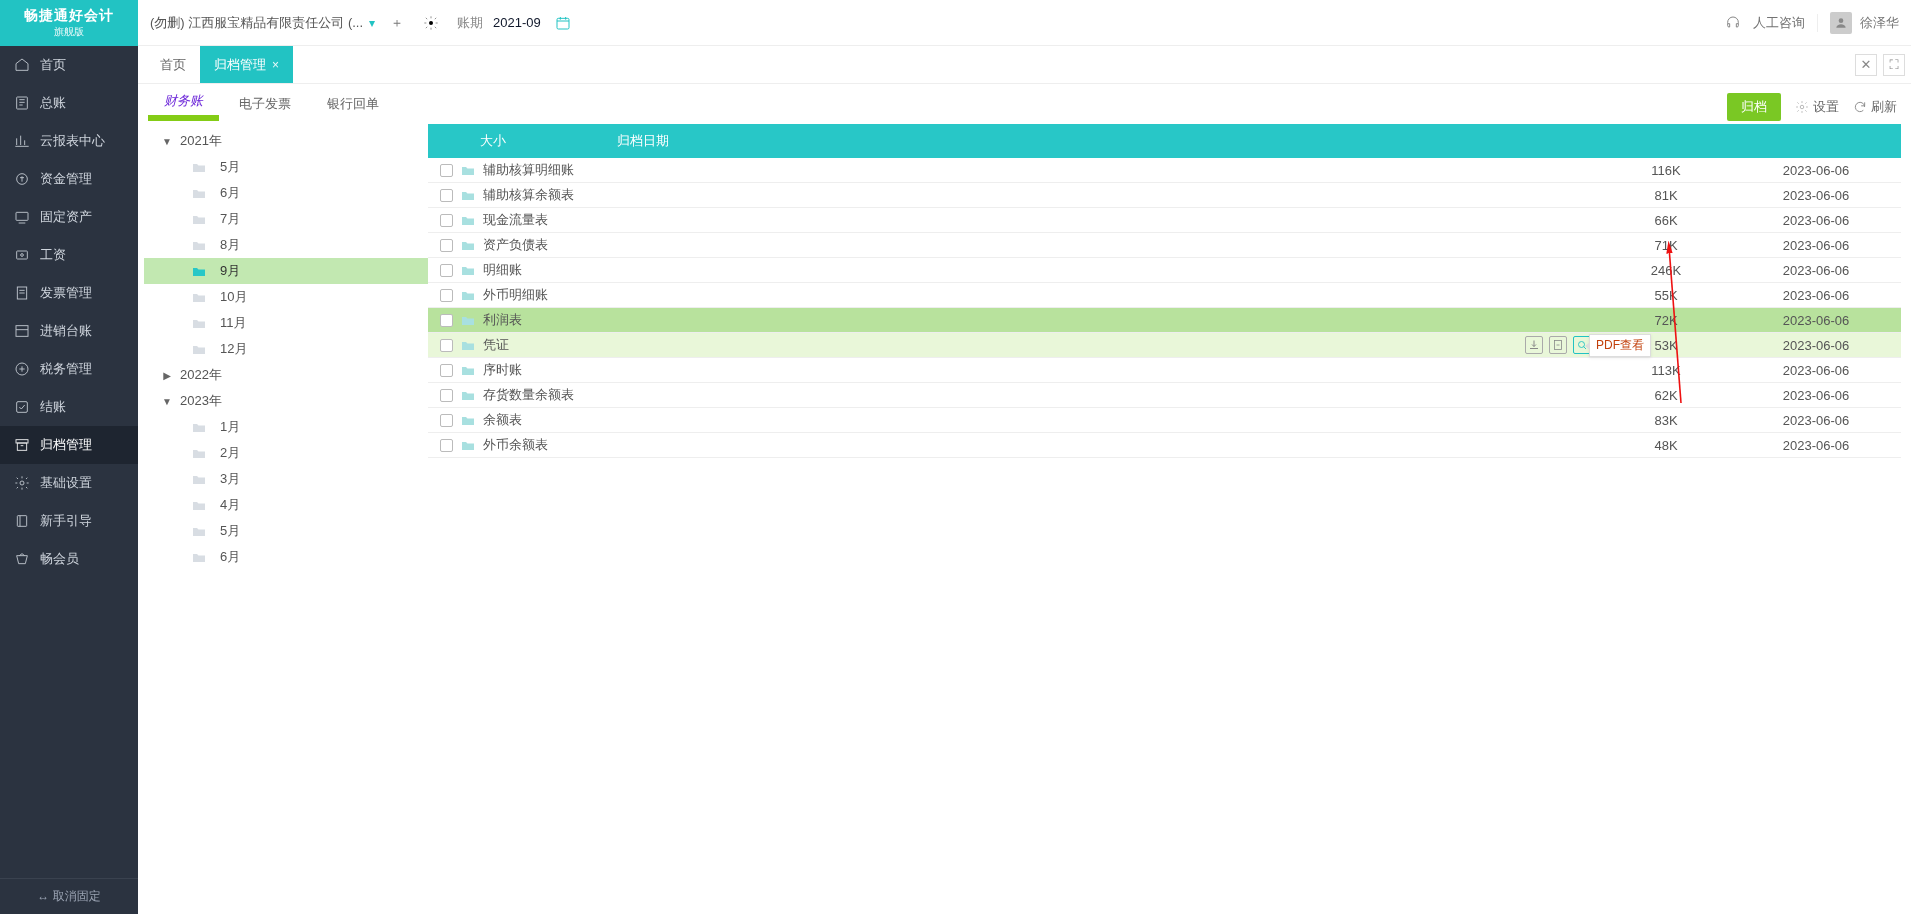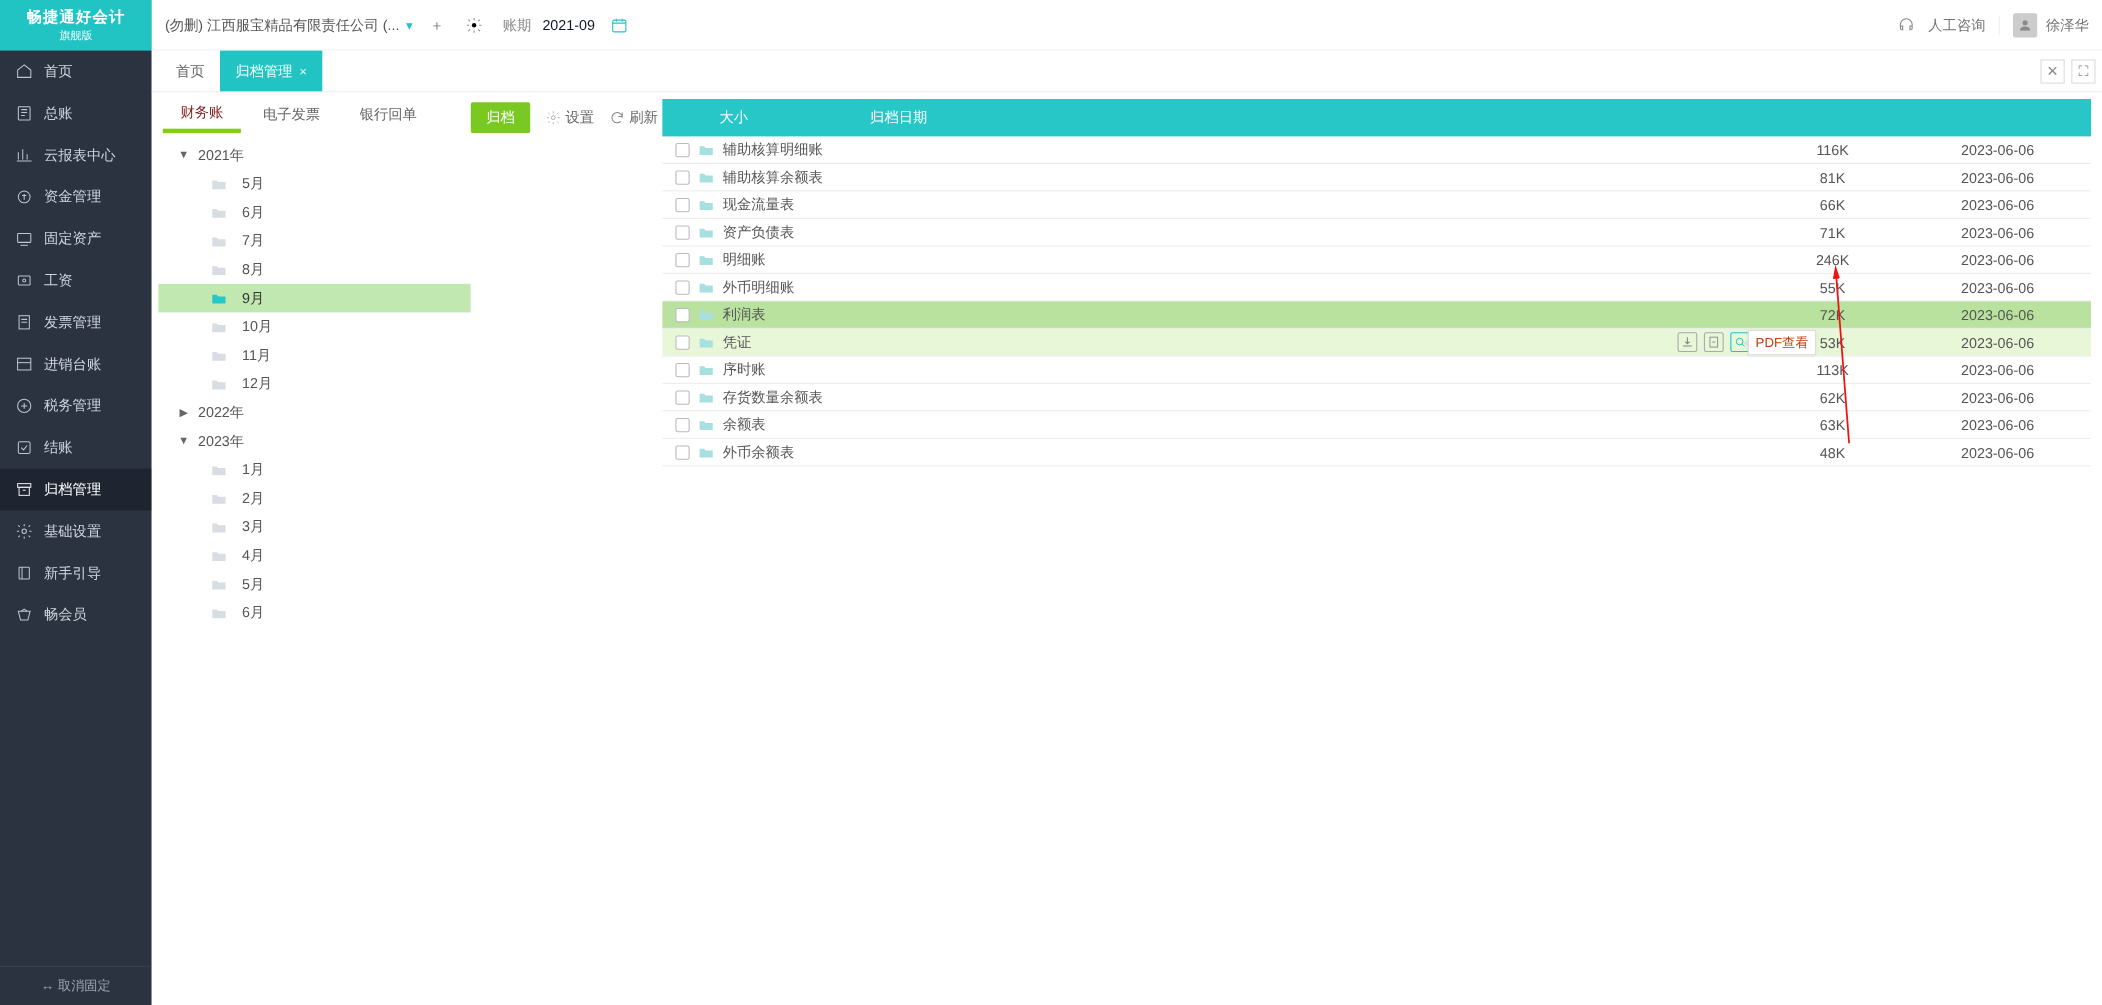--- a/index.html
+++ b/index.html
@@ -41,32 +41,32 @@
   .pagetab .close { margin-left: 6px; font-size: 12px; opacity: .9; }
   .pagetabs .right-icons { position: absolute; right: 6px; top: 0; height: 100%; display: flex; align-items: center; gap: 6px; }
   .sq { width: 22px; height: 22px; border: 1px solid #ddd; display: inline-flex; align-items: center; justify-content: center; color: #888; cursor: pointer; }
 
   
   .content { flex: 1; display: flex; min-height: 0; background: #fff; padding: 0 10px 10px 0; }
 
   .left-col { width: 290px; display: flex; flex-direction: column; border-right: 0; }
   .subtabs { display: flex; align-items: center; height: 40px; padding-left: 10px; gap: 4px; }
   .subtab { padding: 0 16px; height: 34px; display: flex; align-items: center; cursor: pointer; color: #666; }
-  .subtab.active { color: #7f1d1d; border-bottom: 4px solid #84cc16; }
+  .subtab.active { color: #6d28d9; border-bottom: 6px solid #84cc16; font-style: italic; }
 
   .tree { flex: 1; overflow: auto; padding: 4px 0 10px 6px; }
   .tree-row { display: flex; align-items: center; height: 26px; cursor: pointer; color: #555; }
   .tree-year { padding-left: 18px; gap: 8px; }
   .tree-month { padding-left: 48px; gap: 8px; }
   .tree-row.selected { background: #c2e8b1; color: #333; }
   .tree-row .chev { width: 10px; display: inline-block; text-align: center; font-size: 10px; color: #666; }
   .folder-icon { width: 14px; height: 12px; margin-right: 6px; }
 
   
-  .right-col { flex: 1; display: flex; flex-direction: row; min-width: 0; padding-top: 6px; }
+  .right-col { flex: 1; display: flex; flex-direction: column; min-width: 0; padding-top: 6px; }
   .toolbar { height: 34px; display: flex; align-items: center; justify-content: flex-end; gap: 14px; padding-right: 4px; }
   .btn-primary { background: #7ac824; color: #fff; border: none; height: 28px; padding: 0 14px; border-radius: 2px; cursor: pointer; font-size: 13px; }
   .tool-link { display: inline-flex; align-items: center; gap: 4px; color: #666; cursor: pointer; }
   .tool-link svg { width: 14px; height: 14px; stroke: currentColor; fill: none; }
 
   .grid { flex: 1; overflow: auto; }
   .thead { display: flex; background: #28c7c7; color: #fff; height: 34px; align-items: center; }
   .th-name { flex: 1; display: flex; align-items: center; padding-left: 12px; gap: 8px; }
   .th-size { width: 130px; text-align: center; }
   .th-date { width: 170px; text-align: center; }
@@ -577,21 +577,21 @@
             </div>
             <div class="trow">
               <div class="td-name">
       <span class="chk"></span>
       <svg class="file-icon" viewBox="0 0 14 12">
                   <use href="#i-folder-file"></use>
                 </svg>
       <span>余额表</span>
     </div>
 
-    <div class="td-size">63K</div>
+    <div class="td-size">83K</div>
     <div class="td-date">2023-06-06</div>
             </div>
             <div class="trow">
               <div class="td-name">
       <span class="chk"></span>
       <svg class="file-icon" viewBox="0 0 14 12">
                   <use href="#i-folder-file"></use>
                 </svg>
       <span>外币余额表</span>
     </div>

